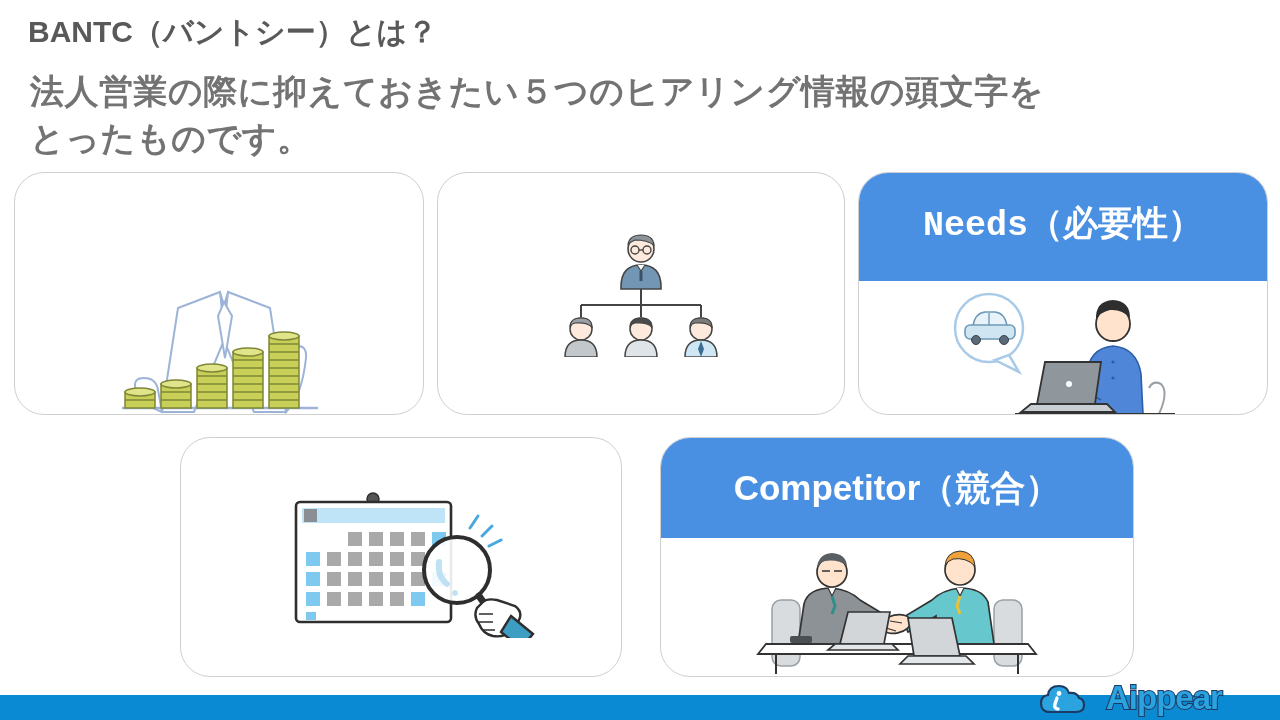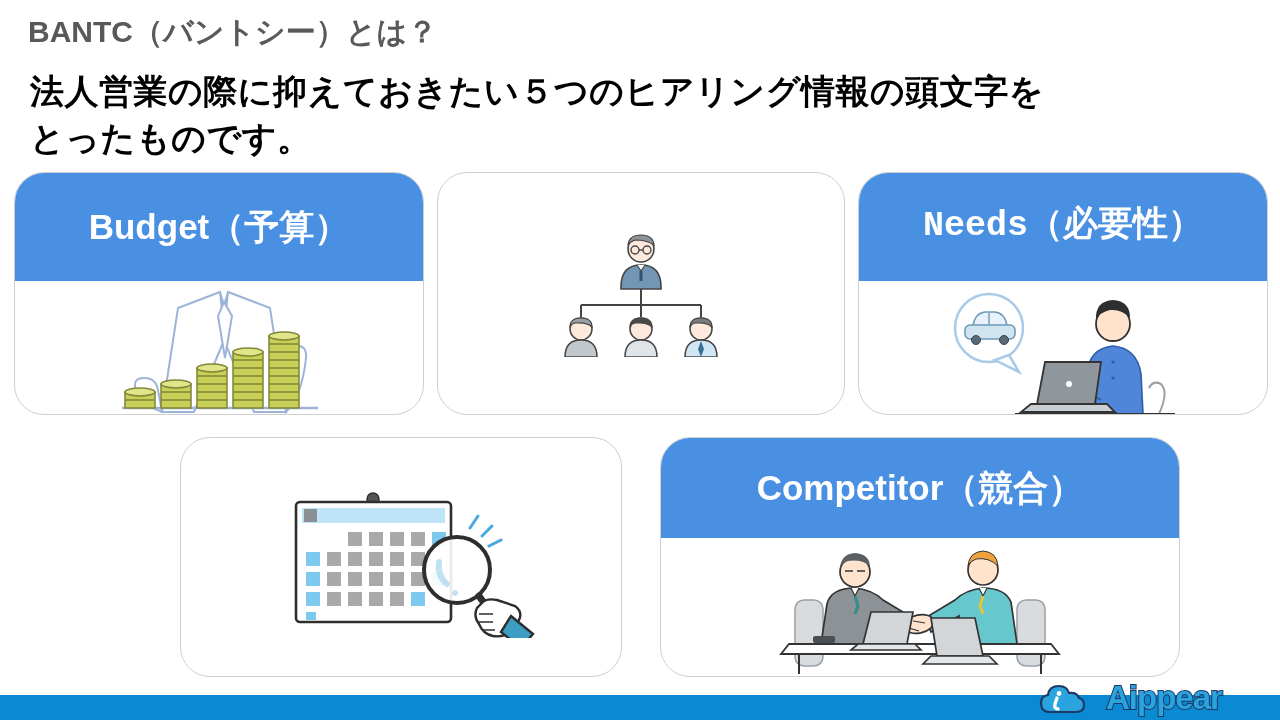--- a/index.html
+++ b/index.html
@@ -6,63 +6,60 @@
   #slide{
     position:relative;width:1280px;height:720px;background:#ffffff;
     font-family:"Liberation Sans","DejaVu Sans",sans-serif;overflow:hidden;
   }
   .page-title{
     position:absolute;left:28px;top:12px;margin:0;
     font-size:30px;font-weight:bold;color:#595959;letter-spacing:0;
   }
   .subtitle{
     position:absolute;left:30px;top:68px;margin:0;
-    font-size:34px;font-weight:900;color:#000000;line-height:1.38;letter-spacing:0.5px;
+    font-size:34px;font-weight:900;color:#737373;line-height:1.38;letter-spacing:0.5px;
   }
   .card{
     position:absolute;background:#fff;border:1px solid #cfcfcf;border-radius:30px;
     box-sizing:border-box;display:flex;flex-direction:column;overflow:visible;
   }
   .card-header{
     background:#4a90e2;border-radius:29px 29px 0 0;color:#ffffff;
     display:flex;flex-direction:column;align-items:center;justify-content:center;
     font-weight:bold;font-size:35px;line-height:1.3;text-align:center;flex:0 0 auto;
   }
   .card-body{
     flex:1 1 auto;display:flex;align-items:flex-end;justify-content:center;
   }
   
   #card-budget    {left:14px; top:172px;width:410px;height:243px;}
   #card-authority {left:437px;top:172px;width:408px;height:243px;}
   #card-needs     {left:858px;top:172px;width:410px;height:243px;font-family:Liberation Mono, monospace;}
   #card-timeframe {left:180px;top:437px;width:442px;height:240px;}
-  #card-competitor{left:660px;top:437px;width:520px;height:240px;justify-content:flex-end;}
+  #card-competitor{left:660px;top:437px;width:474px;height:240px;justify-content:flex-end;}
   #card-budget .card-header,#card-authority .card-header,#card-needs .card-header{height:108px;}
   #card-timeframe .card-header,#card-competitor .card-header{height:100px;}
   .footer-bar{
     position:absolute;left:0;bottom:0;width:1280px;height:25px;background:#0a8ad2;
   }
   .logo{
     position:absolute;right:8px;bottom:2px;display:flex;align-items:flex-end;gap:18px;
   }
   svg{display:block;}
 </style>
 </head>
 <body>
 
 <div id="slide">
 
   <h1 class="page-title">BANTC（バントシー）とは？</h1>
 
   <p class="subtitle"><span>法人営業の際に抑えておきたい５つのヒアリング情報の頭文字を</span><br><span>とったものです。</span></p>
 
   <div class="card" id="card-budget">
-    <div class="card-header">
-      <span>Budget（予算）</span>
-    </div>
     <div class="card-body">
       <svg width="290" height="128" viewBox="0 0 290 128">
 
         <g stroke="#9db4d8" stroke-width="2" fill="#ffffff">
           <path d="M88,126 L104,22 L146,6 L151,52 L120,126 Z"></path>
           <path d="M212,126 L196,22 L154,6 L149,52 L180,126 Z"></path>
           <path d="M146,6 L150,20 L154,6"></path>
           <path d="M150,16 L158,30 L151,72 L144,30 Z"></path>
           <path d="M88,126 Q70,120 62,104 Q58,92 70,92 Q82,92 84,104 Z"></path>
           <path d="M212,126 Q228,110 232,72 Q233,60 224,60 Q216,62 214,72 Z"></path>

